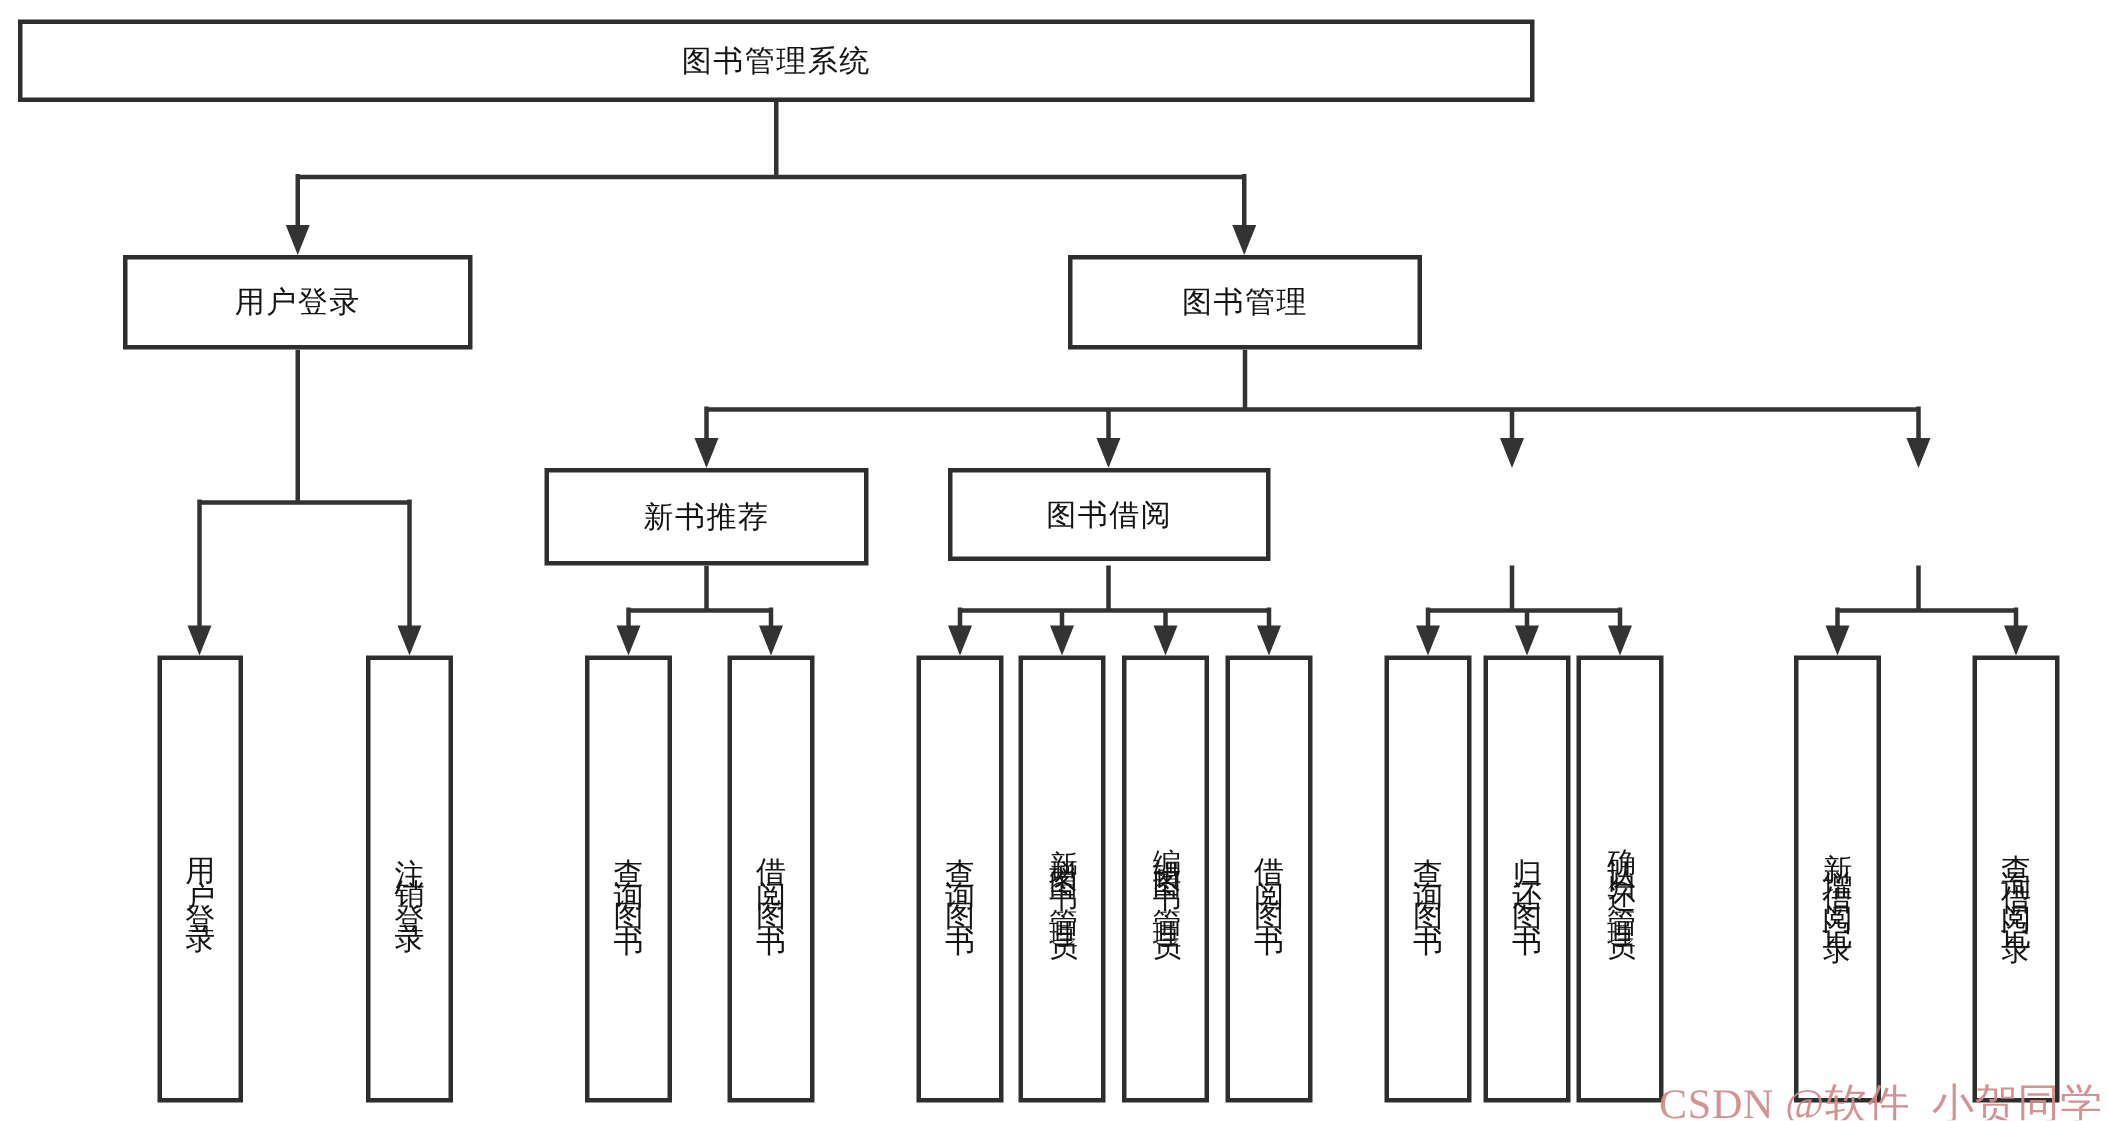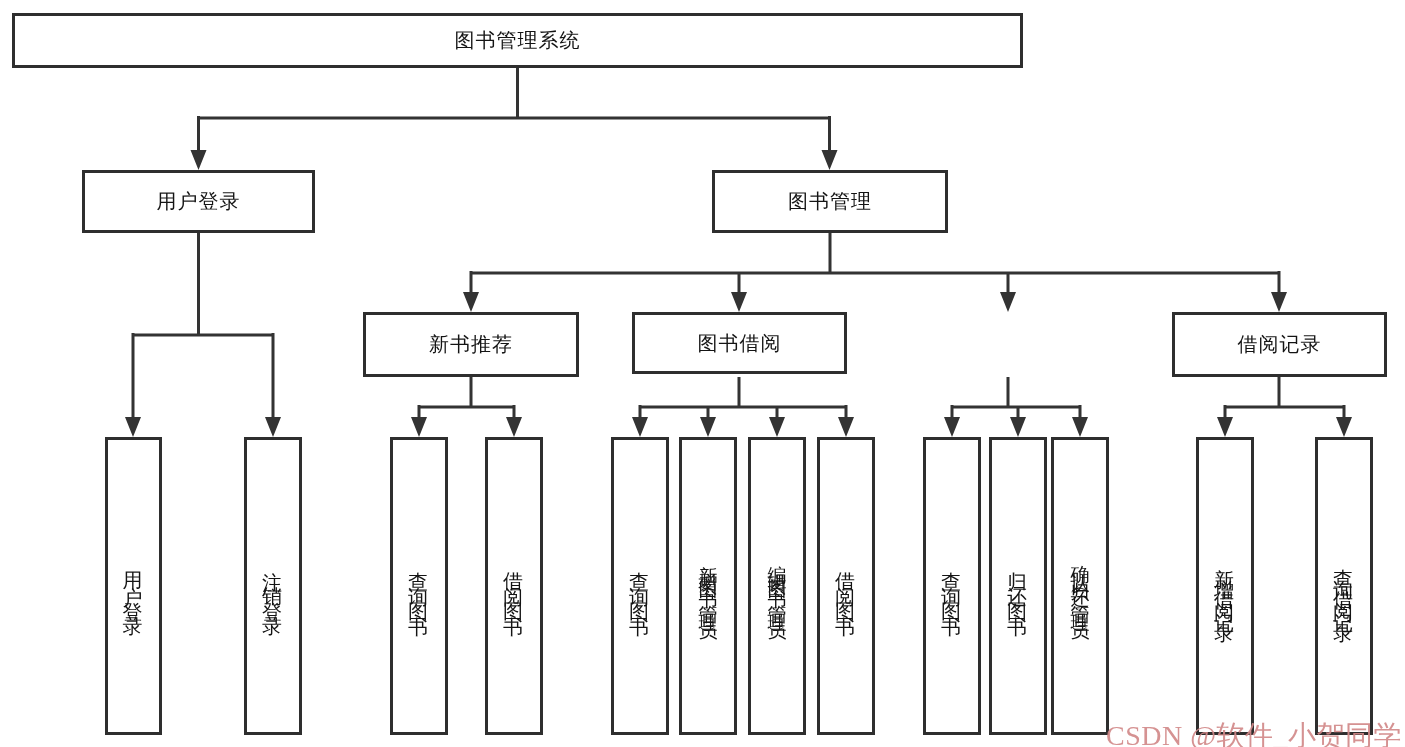--- a/index.html
+++ b/index.html
@@ -61,21 +61,20 @@
       M1336 417 H1352 L1344 437 Z"></path>
   </svg>
 
   <div class="box" style="left:12px;top:13px;width:1011px;height:55px">图书管理系统</div>
 
   <div class="box" style="left:82px;top:170px;width:233px;height:63px">用户登录</div>
   <div class="box" style="left:712px;top:170px;width:236px;height:63px">图书管理</div>
 
   <div class="box" style="left:363px;top:312px;width:216px;height:65px">新书推荐</div>
   <div class="box" style="left:632px;top:312px;width:215px;height:62px">图书借阅</div>
-  <div class="box" style="left:1172px;top:312px;width:215px;height:65px">借阅记录</div>
 
   <div class="box v-box ls4" style="left:105px;top:437px;width:57px;height:298px">用户登录</div>
   <div class="box v-box ls4" style="left:244px;top:437px;width:58px;height:298px">注销登录</div>
 
   <div class="box v-box ls4" style="left:390px;top:437px;width:58px;height:298px">查询图书</div>
   <div class="box v-box ls4" style="left:485px;top:437px;width:58px;height:298px">借阅图书</div>
 
   <div class="box v-box ls4" style="left:611px;top:437px;width:58px;height:298px">查询图书</div>
   <div class="box v-box ls9" style="left:679px;top:437px;width:58px;height:298px">新增图书（管理员）</div>
   <div class="box v-box ls9" style="left:748px;top:437px;width:58px;height:298px">编辑图书（管理员）</div>

